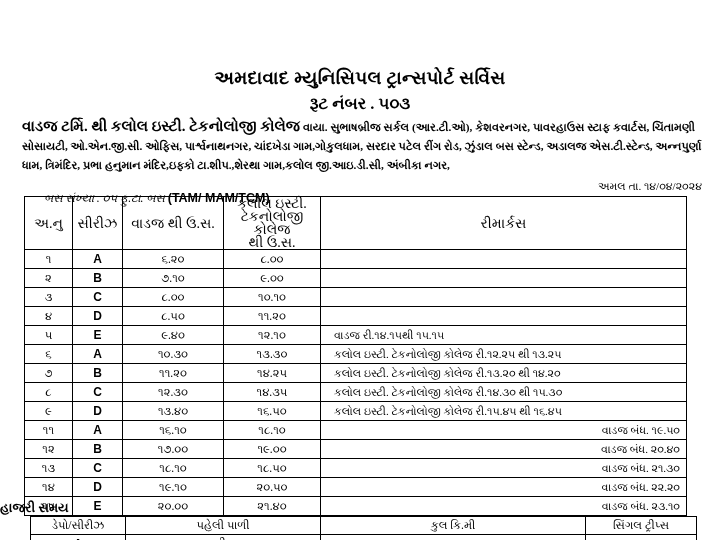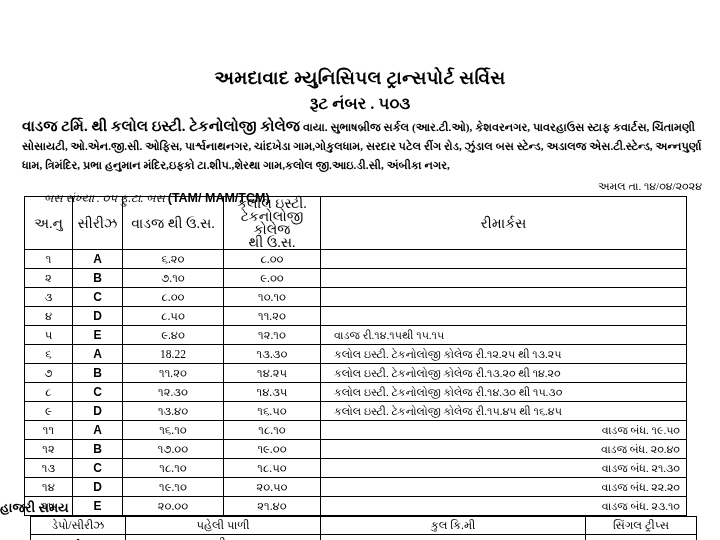--- a/index.html
+++ b/index.html
@@ -254,21 +254,21 @@
         <tr>
           <td>૫</td>
           <td class="series">E</td>
           <td>૯.૪૦</td>
           <td>૧૨.૧૦</td>
           <td class="remarks">વાડજ રી.૧૪.૧૫થી ૧૫.૧૫</td>
         </tr>
         <tr>
           <td>૬</td>
           <td class="series">A</td>
-          <td>18.22</td>
+          <td>૧૦.૩૦</td>
           <td>૧૩.૩૦</td>
           <td class="remarks">કલોલ ઇસ્ટી. ટેકનોલોજી કોલેજ રી.૧૨.૨૫ થી ૧૩.૨૫</td>
         </tr>
         <tr>
           <td>૭</td>
           <td class="series">B</td>
           <td>૧૧.૨૦</td>
           <td>૧૪.૨૫</td>
           <td class="remarks">કલોલ ઇસ્ટી. ટેકનોલોજી કોલેજ રી.૧૩.૨૦ થી ૧૪.૨૦</td>
         </tr>

